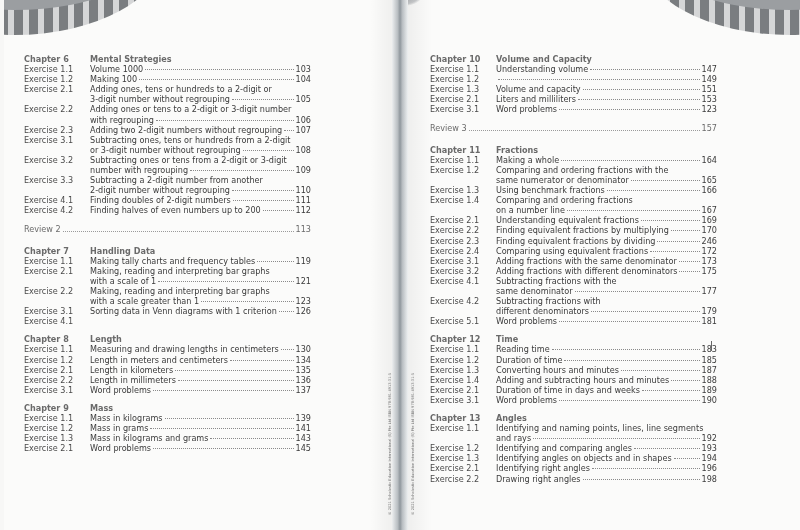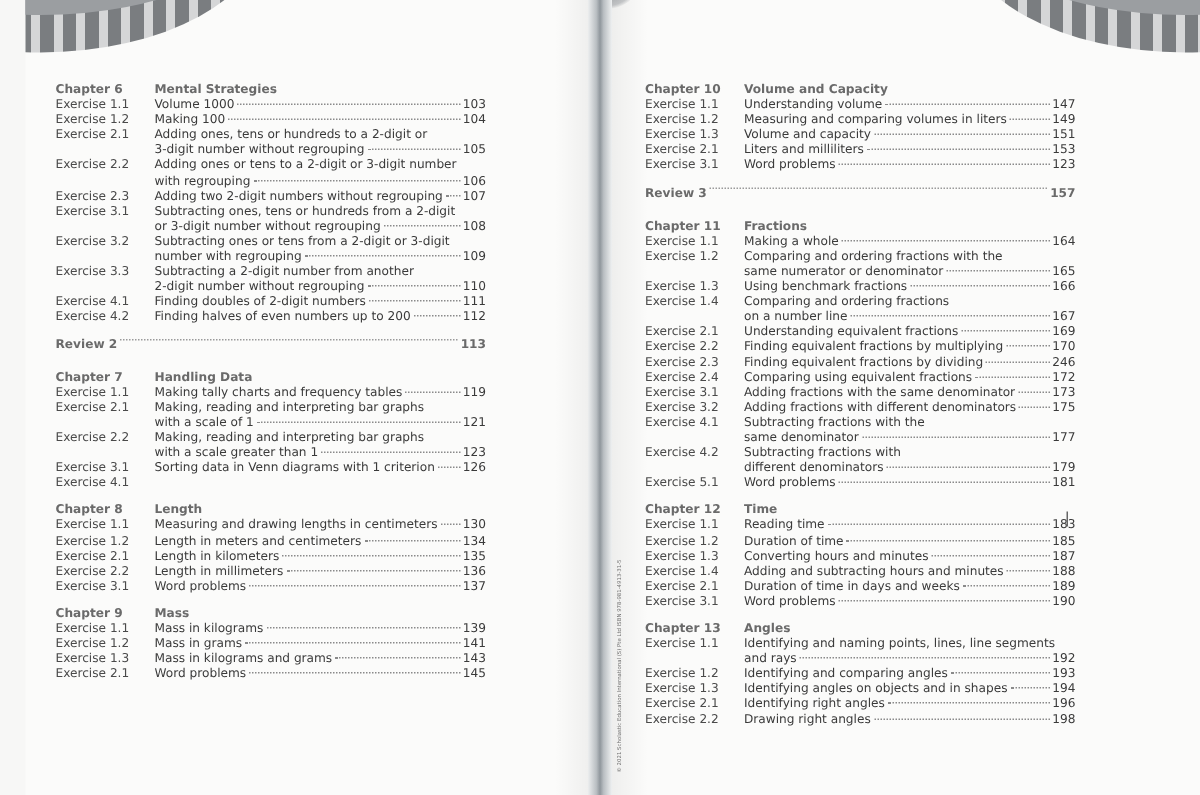--- a/index.html
+++ b/index.html
@@ -4,21 +4,21 @@
 <style>
   html, body { margin: 0; padding: 0; }
   body {
     width: 800px; height: 530px; overflow: hidden; position: relative;
     background: #f7f7f6;
     font-family: "DejaVu Sans", sans-serif;
     color: #3a3a3a;
   }
   .spread { position: absolute; inset: 0; }
   .page { position: absolute; top: 0; height: 530px; background: #fbfbfa; overflow: hidden; }
-  .page-left { left: 17px; width: 396px; }
+  .page-left { left: 4px; width: 396px; }
   .page-right { left: 404px; width: 396px; }
   .gutter {
     position: absolute; left: 392px; top: 0; width: 16px; height: 530px;
     background: linear-gradient(90deg, #eceeef 0%, #b9bec2 35%, #8f969c 50%, #b9bec2 65%, #eef0f1 100%);
   }
   .shadow-left { position:absolute; left:370px; top:0; width:24px; height:530px;
     background: linear-gradient(90deg, rgba(0,0,0,0) 0%, rgba(0,0,0,0.05) 100%); }
   .shadow-right { position:absolute; left:408px; top:0; width:24px; height:530px;
     background: linear-gradient(90deg, rgba(0,0,0,0.05) 0%, rgba(0,0,0,0) 100%); }
 
@@ -44,21 +44,21 @@
 
   .chapter { margin-bottom: 8px; }
   .row { display: flex; }
   .label { width: 66px; flex: none; color: #4a4a4a; }
   .title { flex: 1; min-width: 0; }
   .ch-head .label, .ch-head .title { font-weight: bold; color: #6a6a6a; }
   .entry-line { display: flex; align-items: baseline; }
   .entry-line .txt { white-space: nowrap; }
   .dots { flex: 1; border-bottom: 1px dotted #8a8a8a; margin: 0 2px; transform: translateY(-2px); min-width: 6px; }
   .pg { flex: none; text-align: right; }
-  .review { display: flex; align-items: center; font-weight: bold; color: #6a6a6a; margin: 4px 0 12px 0; }
+  .review { display: flex; align-items: flex-end; font-weight: normal; color: #6a6a6a; margin: 4px 0 12px 0; }
   .review .dots { border-bottom-color: #9a9a9a; }
 
   .copyright {
     position: absolute; font-size: 3.6px; color: #777; white-space: nowrap;
     transform: rotate(-90deg); transform-origin: left top;
   }
   .copy-left { left: 384px; top: 515px; }
   .copy-right { left: 411px; top: 515px; }
   .tick { position:absolute; left:711px; top:341px; width:1px; height:10px; background:#666; }
 </style>
@@ -373,21 +373,20 @@
               <span class="txt">Understanding volume</span>
               <span class="dots"></span>
               <span class="pg">147</span>
             </div>
           </div>
         </div>
         <div class="row">
           <span class="label">Exercise 1.2</span>
           <div class="title">
             <div class="entry-line">
-              <span class="txt">Measuring and comparing volumes in liters</span>
               <span class="dots"></span>
               <span class="pg">149</span>
             </div>
           </div>
         </div>
         <div class="row">
           <span class="label">Exercise 1.3</span>
           <div class="title">
             <div class="entry-line">
               <span class="txt">Volume and capacity</span>

